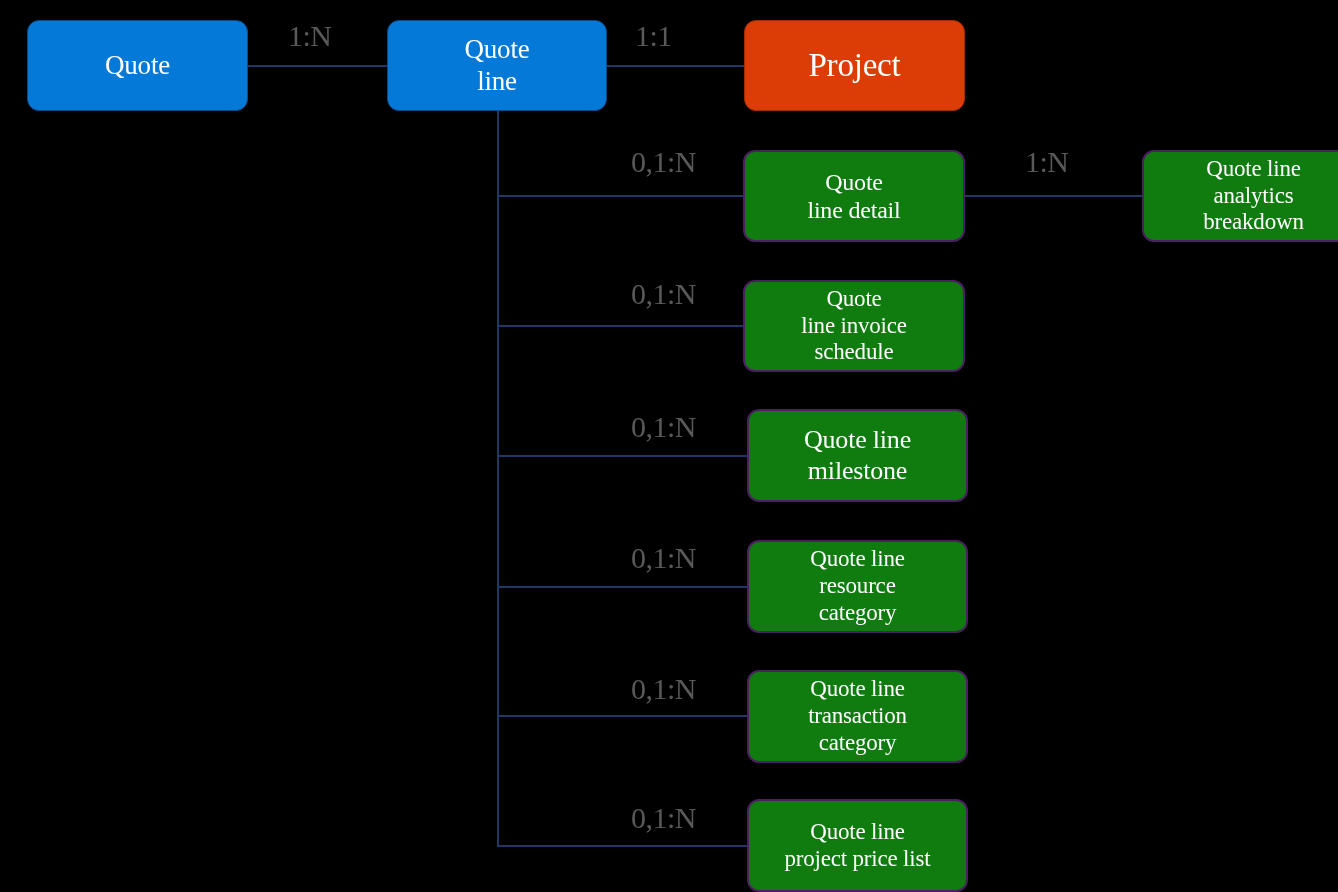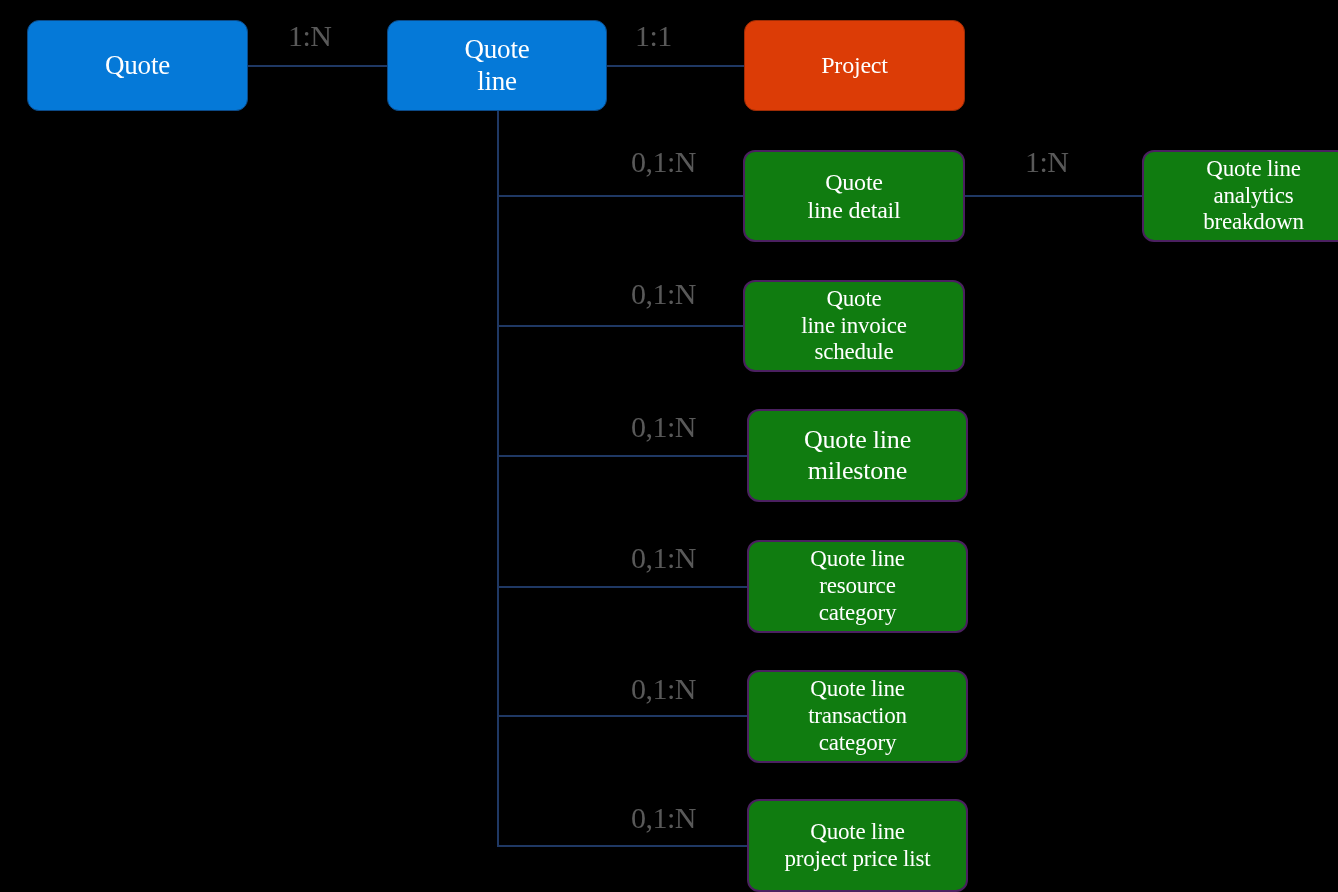--- a/index.html
+++ b/index.html
@@ -31,21 +31,21 @@
   .node.blue {
     background: #0579d8;
     border: 1px solid #0c4a87;
     border-radius: 12px;
     font-size: 27px;
   }
   .node.orange {
     background: #dc3c06;
     border: 1px solid #9e2c05;
     border-radius: 12px;
-    font-size: 24px;
+    font-size: 33px;
   }
   .node.green {
     background: #107c10;
     border: 2px solid #4b2060;
     border-radius: 12px;
     font-size: 24px;
   }
   .edge-h {
     position: absolute;
     height: 2px;

